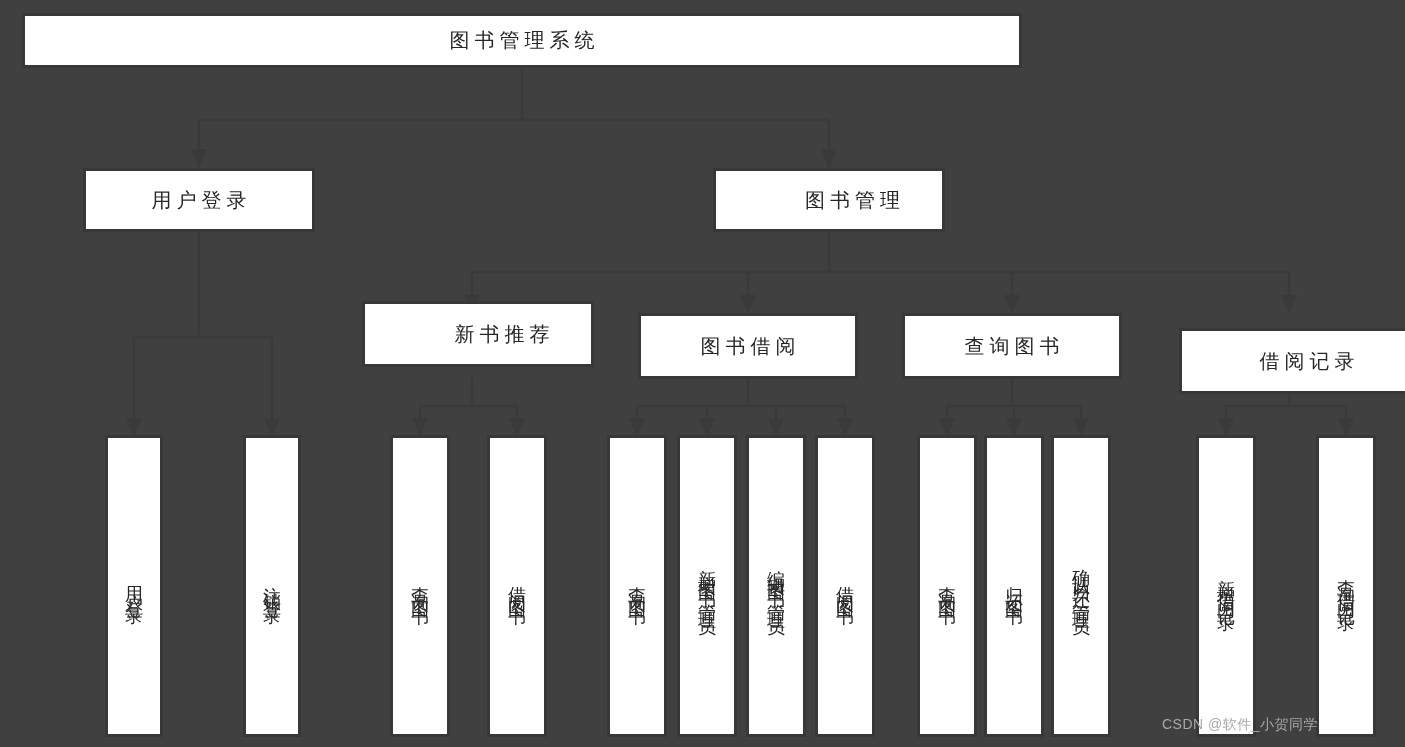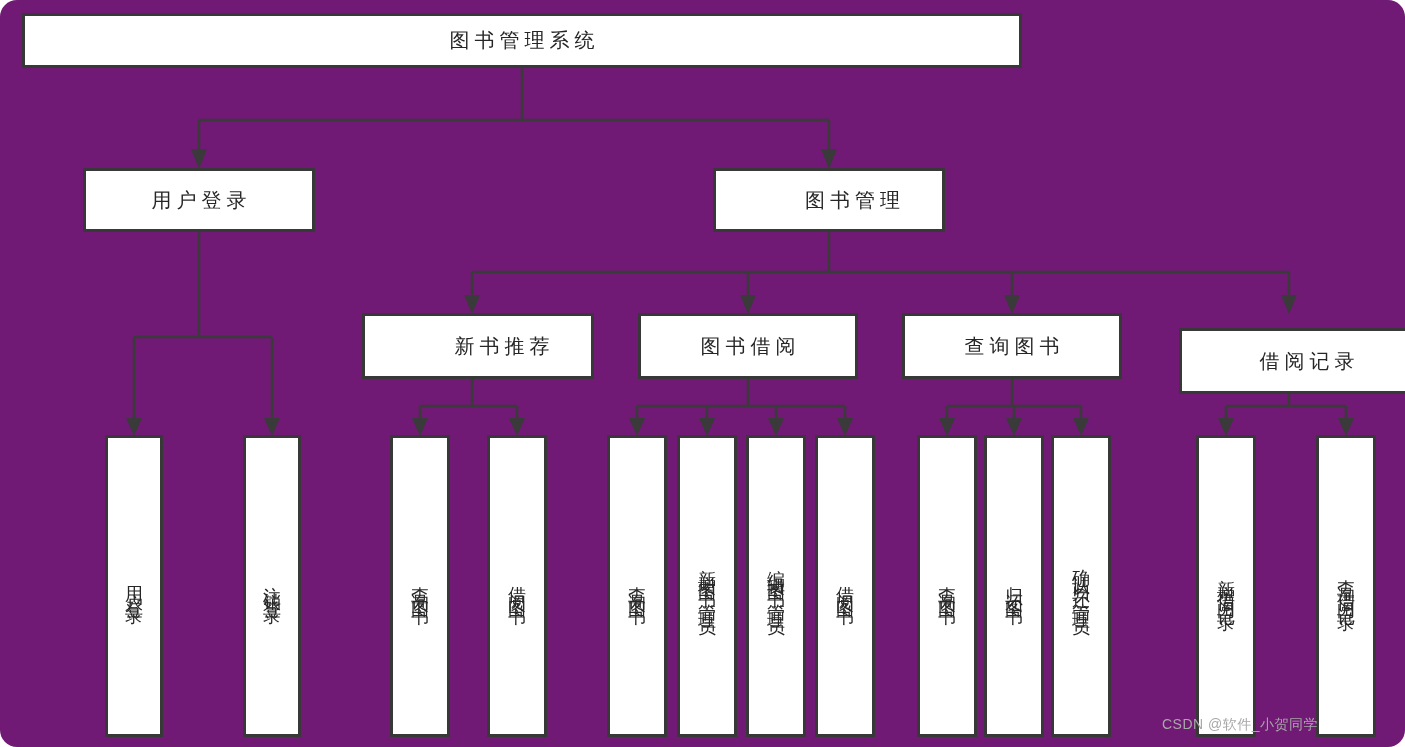--- a/index.html
+++ b/index.html
@@ -5,23 +5,22 @@
   html, body {
     margin: 0;
     padding: 0;
     background: #ffffff;
     font-family: "Liberation Sans", "DejaVu Sans", sans-serif;
   }
   #stage {
     position: relative;
     width: 1405px;
     height: 747px;
-    background: #701a75;
+    background: #404040;
     overflow: hidden;
-    border-radius: 17px;
   }
   #wires {
     position: absolute;
     left: 0; top: 0;
     width: 1405px;
     height: 747px;
   }
   .node {
     position: absolute;
     box-sizing: border-box;
@@ -47,21 +46,21 @@
     font-size: 18px;
     letter-spacing: 7px;
     line-height: 1;
   }
   
   .n-root   { left: 22px;  top: 13px;  width: 1000px; height: 55px; }
   
   .n-login  { left: 83px;  top: 168px; width: 232px; height: 64px; }
   .n-mgmt   { left: 713px; top: 168px; width: 232px; height: 64px; padding-left: 47px; }
   
-  .n-newbook { left: 362px;  top: 313px; width: 232px; height: 66px; padding-left: 48px; }
+  .n-newbook { left: 362px;  top: 301px; width: 232px; height: 66px; padding-left: 48px; }
   .n-borrow  { left: 638px;  top: 313px; width: 220px; height: 66px; }
   .n-current { left: 902px;  top: 313px; width: 220px; height: 66px; }
   .n-records { left: 1179px; top: 328px; width: 256px; height: 66px; }
   
   .l-1  { left: 105px; }
   .l-2  { left: 243px; }
   .l-3  { left: 390px; width: 60px; }
   .l-4  { left: 487px; width: 60px; }
   .l-5  { left: 607px; width: 60px; }
   .l-6  { left: 677px; width: 60px; }

